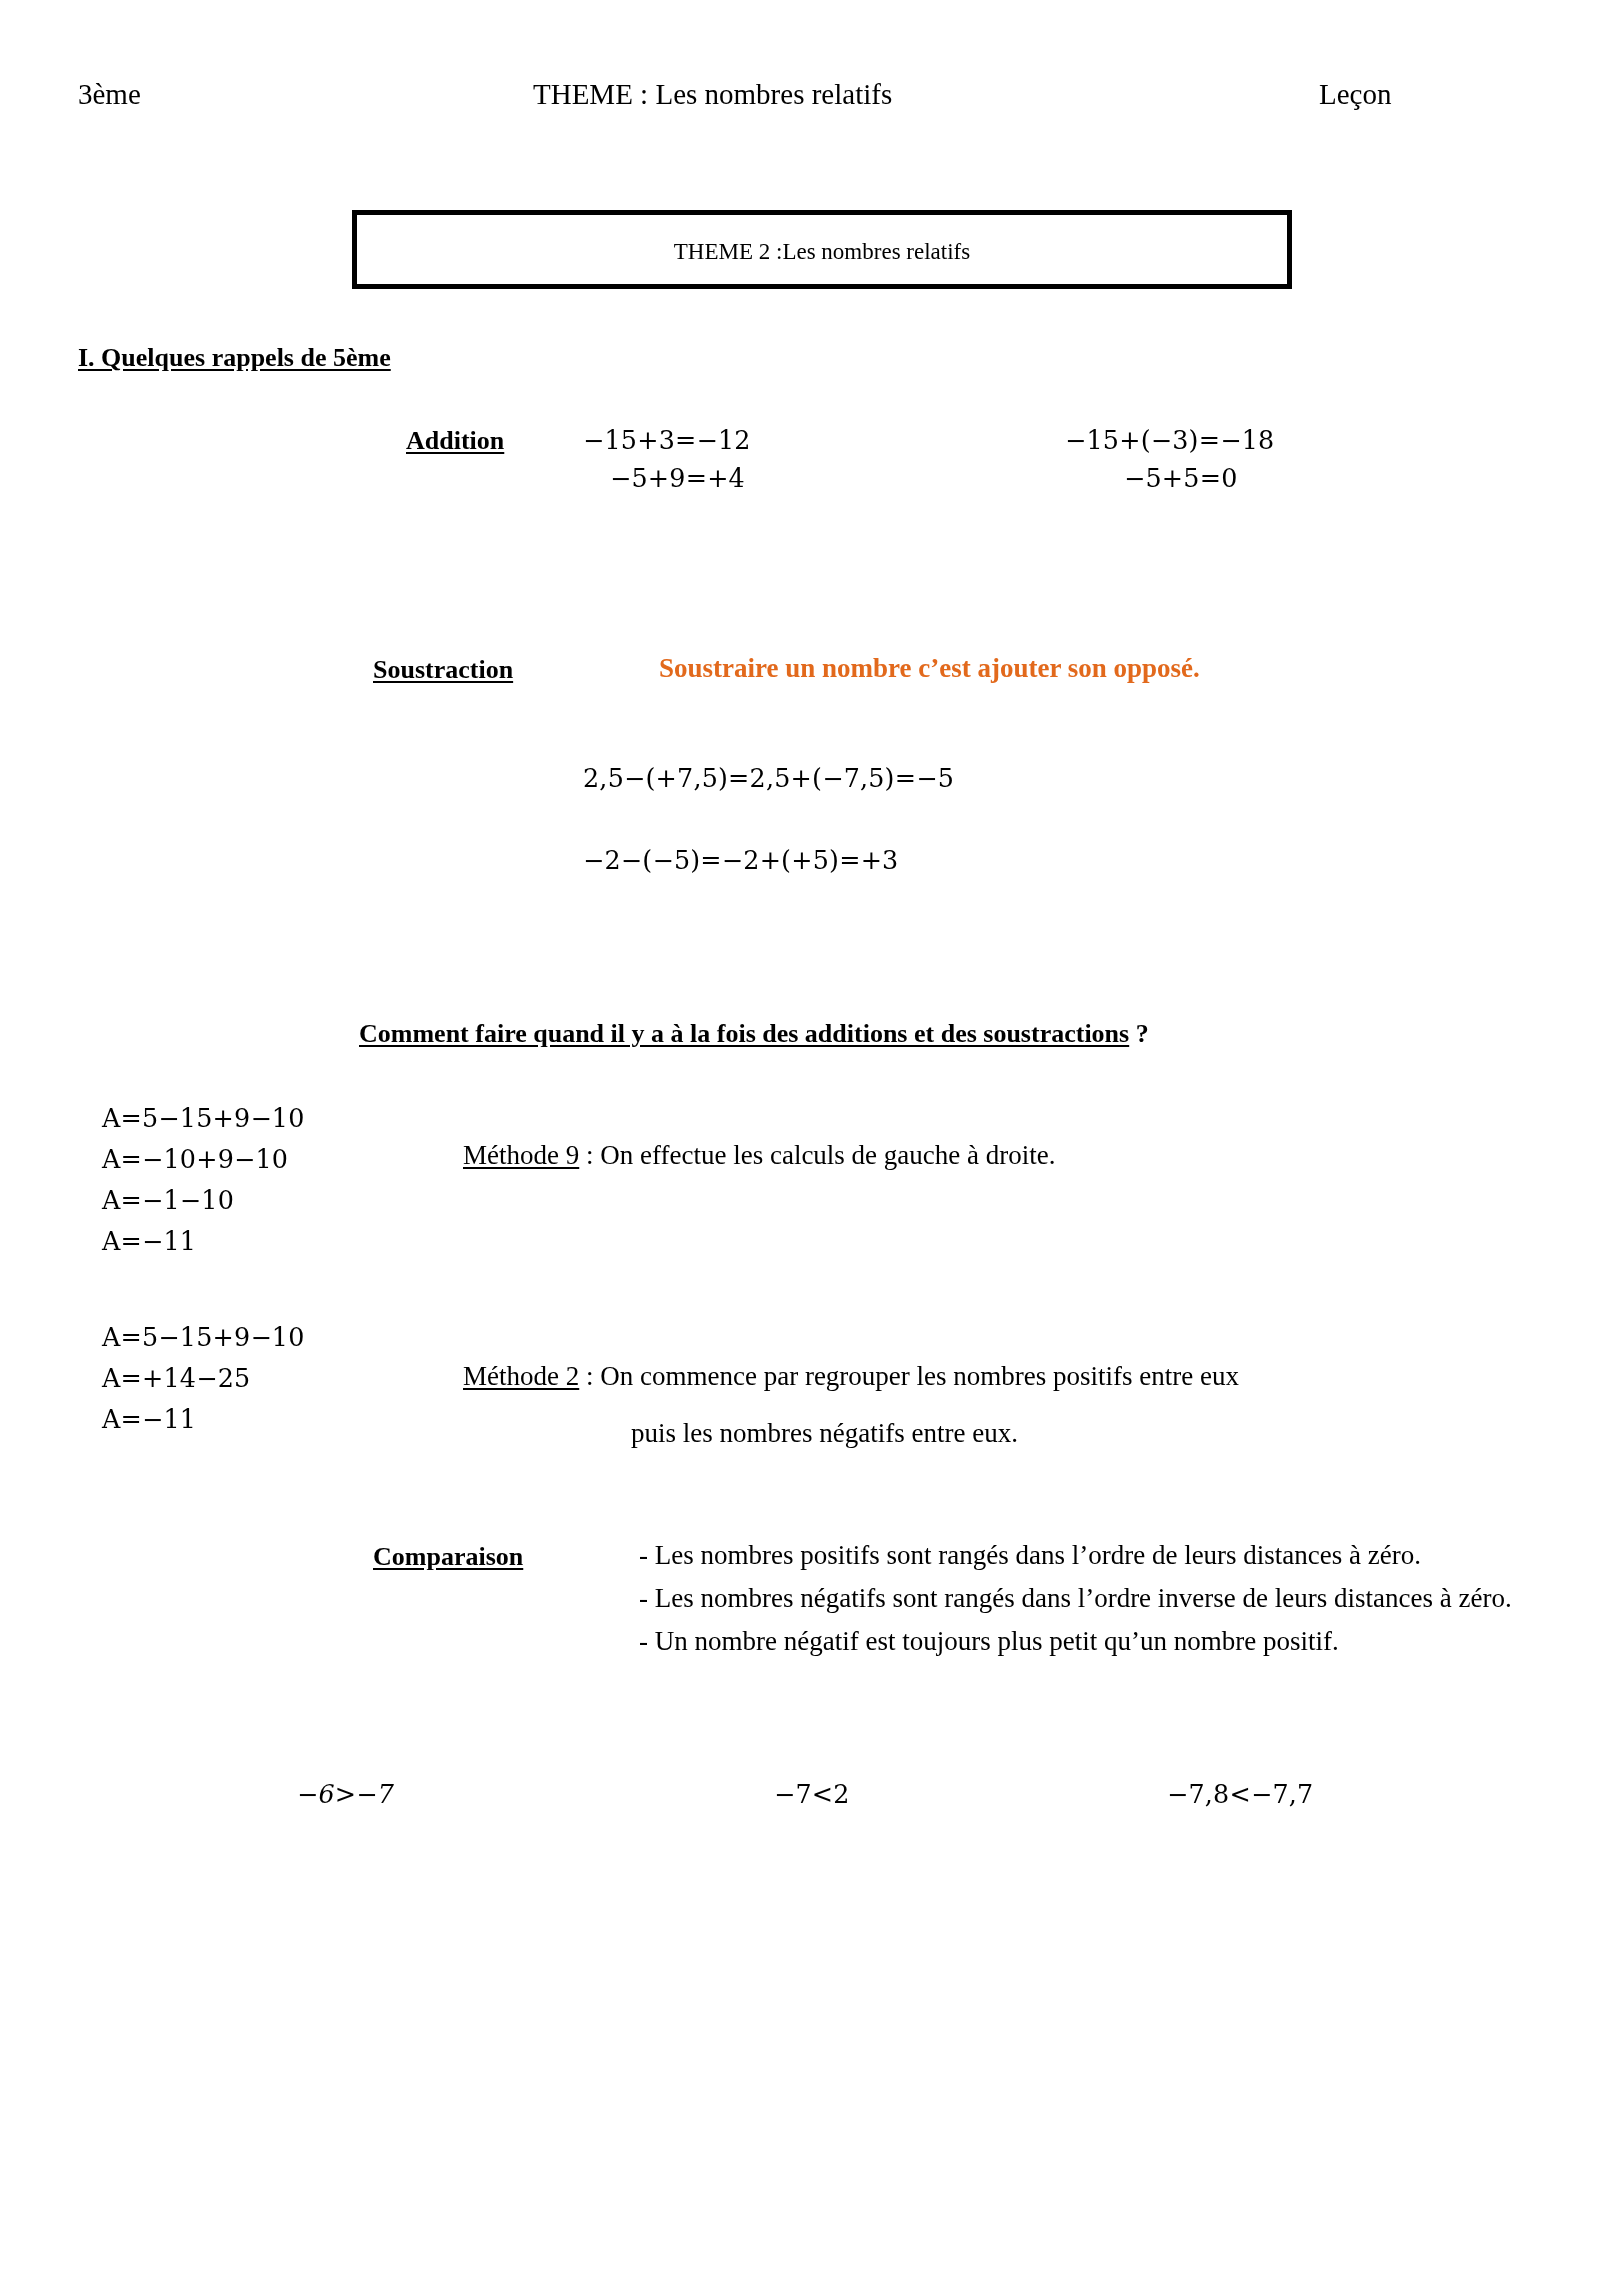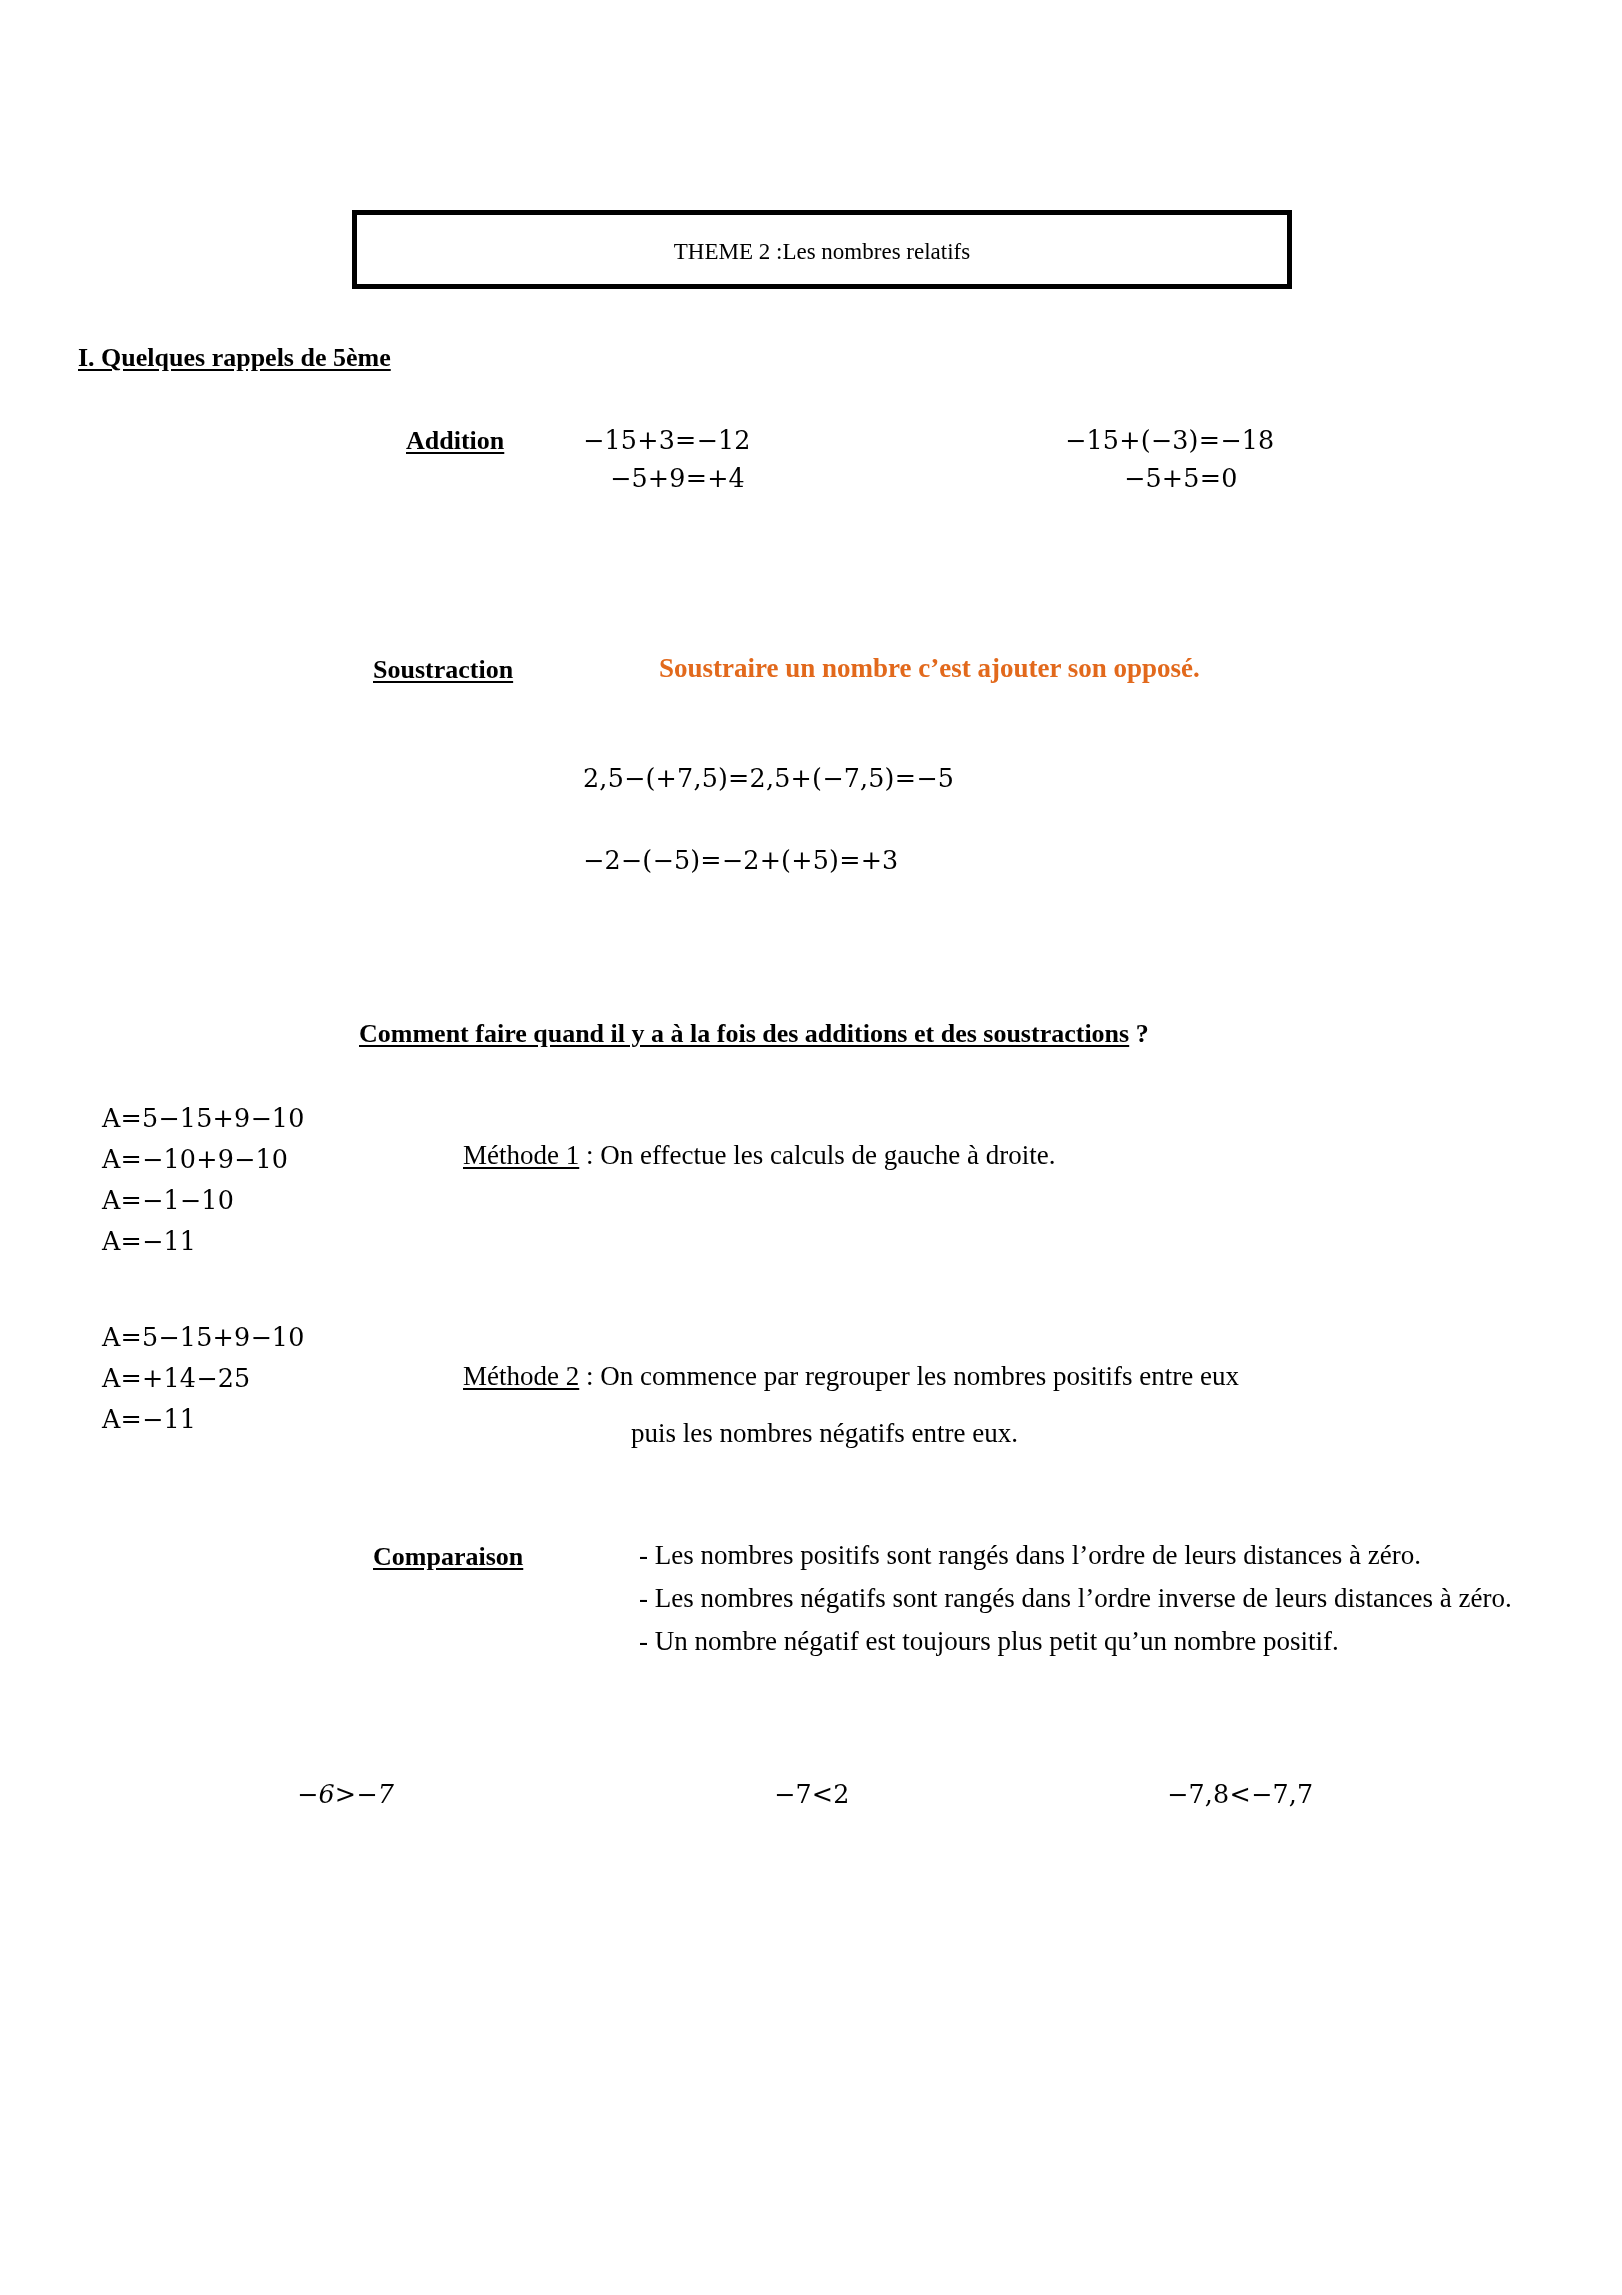--- a/index.html
+++ b/index.html
@@ -166,20 +166,25 @@
     line-height: 36px;
     white-space: nowrap;
     letter-spacing: 0.2px;
   }
 </style>
 </head>
 <body>
 
 <div class="page">
 
+  <div class="header">
+    <div class="hdr-left">3ème</div>
+    <div class="hdr-center">THEME : Les nombres relatifs</div>
+    <div class="hdr-right">Leçon</div>
+  </div>
 
   <div class="title-box">
     <div class="title-box-text">THEME 2 :Les nombres relatifs</div>
   </div>
 
   <div class="section-heading">I. Quelques rappels de 5ème</div>
 
   <div class="sub-label" style="left:373px; top:423px;margin-left:33px;">Addition</div>
 
   <div class="math" style="left:583px; top:422px;">−15+3=−12</div>
@@ -200,21 +205,21 @@
   </div>
 
   <div class="math-block" style="left:102px; top:1098px;">
     <div class="line">A=5−15+9−10</div>
     <div class="line">A=−10+9−10</div>
     <div class="line">A=−1−10</div>
     <div class="line">A=−11</div>
   </div>
 
   <div class="method" style="left:463px; top:1135px; width:901px;">
-    <span class="u">Méthode 1</span><span> : On effectue les calculs de gauche à droite.</span>
+    <span class="u">Méthode 9</span><span> : On effectue les calculs de gauche à droite.</span>
   </div>
 
   <div class="math-block" style="left:102px; top:1317px;">
     <div class="line">A=5−15+9−10</div>
     <div class="line">A=+14−25</div>
     <div class="line">A=−11</div>
   </div>
 
   <div class="method" style="left:463px; top:1356px; width:983px;">
     <span class="u">Méthode 2</span><span> : On commence par regrouper les nombres positifs entre eux</span>

